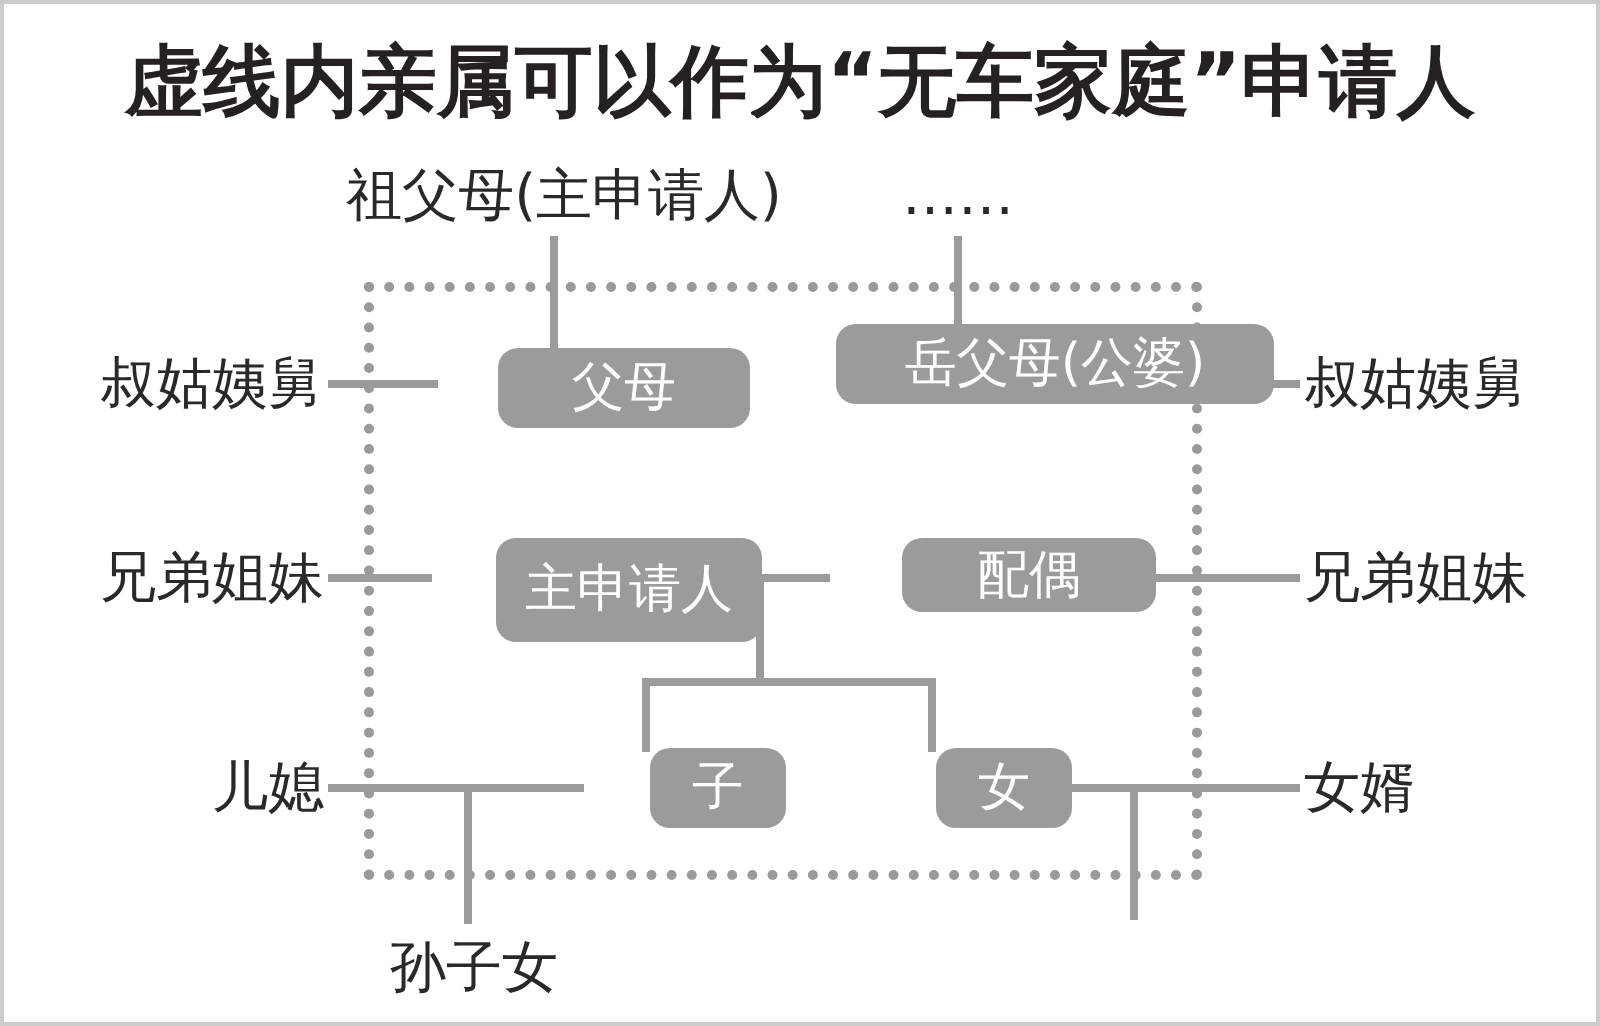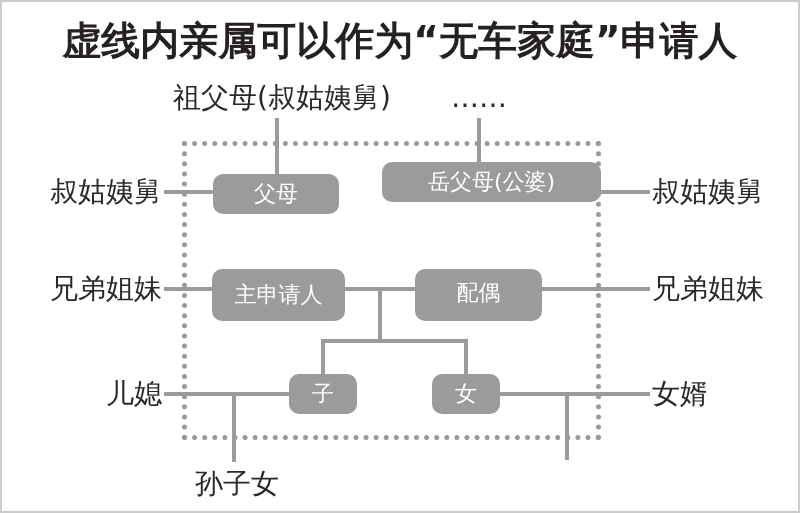--- a/index.html
+++ b/index.html
@@ -39,40 +39,41 @@
     white-space:nowrap;
   }
   .label.right-align{text-align:right;}
   .label.center-align{transform:translateX(-50%);text-align:center;}
   .node{
     position:absolute;
     background:var(--box-fill);
     color:var(--box-text);
     border-radius:10px;
     display:flex;align-items:center;justify-content:center;
-    font-size:22px;line-height:1;
+    font-size:26px;line-height:1;
     white-space:nowrap;
+    margin-left:36px;
   }
   .hline,.vline{position:absolute;background:var(--connector);}
   .hline{height:4px;}
   .vline{width:4px;}
   .dotted-rect{
     position:absolute;
     left:180px;top:139px;width:419px;height:299px;
     border:5px dotted var(--dotted-border);
   }
 </style>
 </head>
 <body>
 
 <div class="frame">
 
   <div class="title">虚线内亲属可以作为“无车家庭”申请人</div>
 
-  <div class="label center-align" style="left:280px;top:82px;">祖父母(叔姑姨舅)</div>
+  <div class="label center-align" style="left:280px;top:82px;">祖父母(主申请人)</div>
   <div class="label center-align" style="left:477px;top:82px;">……</div>
 
   <div class="vline" style="left:273px;top:116px;height:58px;"></div>
   <div class="vline" style="left:475px;top:116px;height:58px;"></div>
 
   <div class="dotted-rect"></div>
 
   <div class="hline" style="left:162px;top:188px;width:55px;"></div>
   <div class="hline" style="left:572px;top:188px;width:76px;"></div>
 
@@ -80,21 +81,21 @@
   <div class="node" style="left:211px;top:172px;width:126px;height:40px;">父母</div>
   <div class="node" style="left:380px;top:160px;width:219px;height:40px;">岳父母(公婆)</div>
   <div class="label" style="left:650px;top:176px;">叔姑姨舅</div>
 
   <div class="hline" style="left:162px;top:285px;width:52px;"></div>
   <div class="hline" style="left:343px;top:285px;width:70px;"></div>
   <div class="hline" style="left:540px;top:285px;width:108px;"></div>
 
   <div class="label right-align" style="left:20px;top:273px;width:140px;">兄弟姐妹</div>
   <div class="node" style="left:210px;top:267px;width:133px;height:52px;">主申请人</div>
-  <div class="node" style="left:413px;top:267px;width:127px;height:52px;font-family:Liberation Mono, monospace;">配偶</div>
+  <div class="node" style="left:413px;top:267px;width:127px;height:37px;">配偶</div>
   <div class="label" style="left:650px;top:273px;">兄弟姐妹</div>
 
   <div class="vline" style="left:376px;top:285px;height:56px;"></div>
   <div class="hline" style="left:319px;top:337px;width:147px;"></div>
   <div class="vline" style="left:319px;top:337px;height:37px;"></div>
   <div class="vline" style="left:462px;top:337px;height:37px;"></div>
 
   <div class="hline" style="left:162px;top:390px;width:128px;"></div>
   <div class="hline" style="left:495px;top:390px;width:153px;"></div>
 

